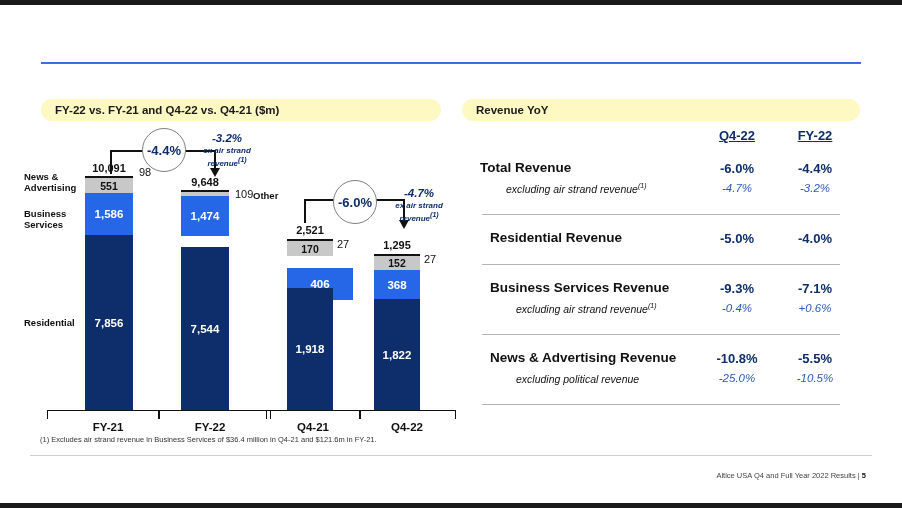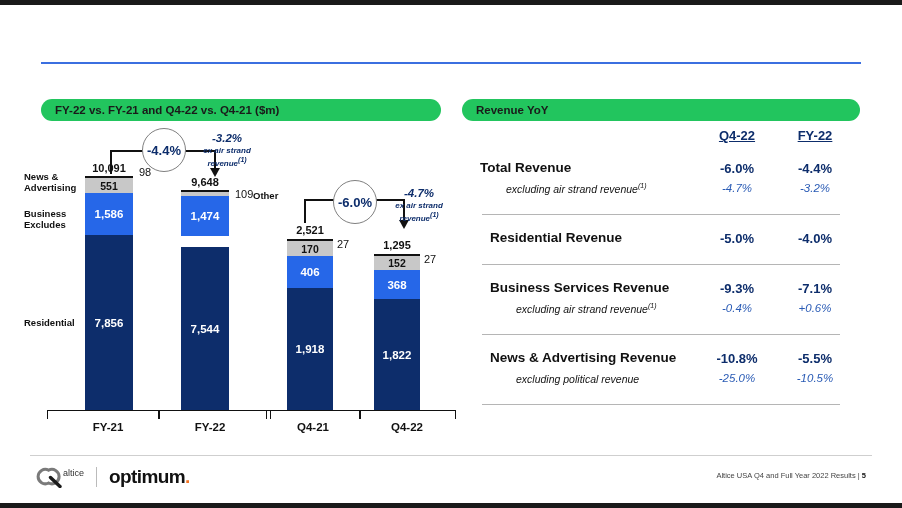--- a/index.html
+++ b/index.html
@@ -20,21 +20,21 @@
   .title-rule{
     position:absolute;left:41px;top:62px;width:820px;height:2px;background:#3b6fe0;
   }
   .subtitle{
     position:absolute;left:41px;top:70px;width:830px;
     font-size:13.5px;color:#1a1a1a;font-weight:normal;
   }
 
   
   .pill{
-    position:absolute;height:22px;border-radius:11px;background:#22c55e;
+    position:absolute;height:22px;border-radius:11px;background:#fef9c3;
     display:flex;align-items:center;
   }
   .pill span{font-size:11.5px;font-weight:bold;color:#1a1a1a;padding-left:14px;}
   #pill-left{left:41px;top:99px;width:400px;}
   #pill-right{left:462px;top:99px;width:398px;}
 
   
   .chart{position:absolute;left:0;top:0;width:460px;height:450px;}
 
   .cat-label{
@@ -113,21 +113,21 @@
   </div>
 
   <div class="chart">
 
     <div class="cat-label" style="left:24px;top:171px;">
       <div>News &amp;</div>
       <div>Advertising</div>
     </div>
     <div class="cat-label" style="left:24px;top:208px;">
       <div>Business</div>
-      <div>Excludes</div>
+      <div>Services</div>
     </div>
     <div class="cat-label" style="left:24px;top:317px;">
       <div>Residential</div>
     </div>
 
     <div class="conn" style="left:110px;top:150px;width:1.5px;height:24px;"></div>
     <div class="conn" style="left:110px;top:150px;width:33px;height:1.5px;"></div>
     <div class="conn" style="left:182px;top:150px;width:33px;height:1.5px;"></div>
     <div class="conn" style="left:214px;top:150px;width:1.5px;height:22px;"></div>
     <svg style="position:absolute;left:209px;top:168px;" width="12" height="10">
@@ -181,39 +181,40 @@
       <span class="p">-4.7%</span>
       <span class="s"><span>ex air strand revenue</span><span class="sup">(1)</span></span>
     </div>
 
     <div class="total-lbl" style="left:281px;top:224px;width:58px;">2,521</div>
     <div class="cap" style="left:287px;top:239px;width:46px;"></div>
     <div class="other-lbl" style="left:337px;top:238px;">27</div>
 
     <div class="bar">
       <div class="seg na" style="left:287px;top:241px;width:46px;height:15px;font-size:10.5px;">170</div>
-      <div class="seg bs" style="left:287px;top:256px;width:46px;height:32px;font-size:11.5px;">406</div>
+      <div class="seg bs" style="left:287px;top:268px;width:66px;height:32px;font-size:11.5px;">406</div>
       <div class="seg res" style="left:287px;top:288px;width:46px;height:122px;font-size:11.5px;">1,918</div>
     </div>
 
     <div class="total-lbl" style="left:368px;top:239px;width:58px;">1,295</div>
     <div class="cap" style="left:374px;top:254px;width:46px;"></div>
     <div class="other-lbl" style="left:424px;top:253px;">27</div>
 
     <div class="bar">
       <div class="seg na" style="left:374px;top:256px;width:46px;height:14px;font-size:10.5px;">152</div>
       <div class="seg bs" style="left:374px;top:270px;width:46px;height:29px;font-size:11.5px;">368</div>
       <div class="seg res" style="left:374px;top:299px;width:46px;height:111px;font-size:11.5px;">1,822</div>
     </div>
 
     <div class="axis" style="left:266px;top:410px;width:190px;height:9px;"></div>
     <div class="axis-tick" style="left:359px;top:410px;height:9px;"></div>
     <div class="axis-name" style="left:266px;top:421px;width:94px;">Q4-21</div>
     <div class="axis-name" style="left:360px;top:421px;width:94px;">Q4-22</div>
 
+    <div class="footnote">(1)   Excludes air strand revenue in Business Services of $36.4 million in Q4-21 and $121.6m in FY-21.</div>
   </div>
 
   <div class="tbl">
     <div class="thead">
       <div class="th" style="left:240px;top:2px;width:70px;">Q4-22</div>
       <div class="th" style="left:318px;top:2px;width:70px;">FY-22</div>
     </div>
 
     <div class="trow" style="top:34px;">
       <div class="rlabel" style="left:18px;top:0;">Total Revenue</div>
@@ -248,29 +249,20 @@
       <div class="rval" style="left:318px;top:1px;width:70px;">-5.5%</div>
       <div class="rsub" style="left:54px;top:22px;"><span>excluding political revenue</span><span class="sup"></span></div>
       <div class="rsubval" style="left:240px;top:22px;width:70px;">-25.0%</div>
       <div class="rsubval" style="left:318px;top:22px;width:70px;">-10.5%</div>
     </div>
     <div class="divider" style="top:278px;"></div>
   </div>
 
   <div class="foot-rule"></div>
 
-  <div class="logo">
-    <svg width="26" height="22" viewBox="0 0 26 22">
-      <path d="M12.6 4.2 A7.2 7.2 0 1 0 12.6 17.0 A7.2 7.2 0 1 0 12.6 4.2 Z" fill="none" stroke="#7a7a7a" stroke-width="3"></path>
-      <path d="M14.5 11.5 L24 20.5" stroke="#1a1a1a" stroke-width="3.4" fill="none" stroke-linecap="round"></path>
-    </svg>
-    <span class="altice-word">altice</span>
-    <span class="logo-sep"></span>
-    <span class="optimum"><span>optimum</span><span class="dot">.</span></span>
-  </div>
 
   <div class="pagefoot">
     <span>Altice USA Q4 and Full Year 2022 Results</span>
     <span>|</span>
     <b>5</b>
   </div>
 
 </div>
 
 </body></html>

